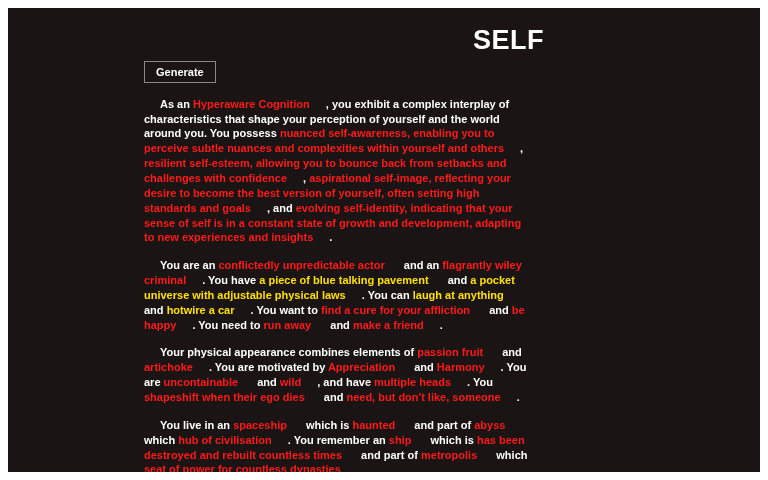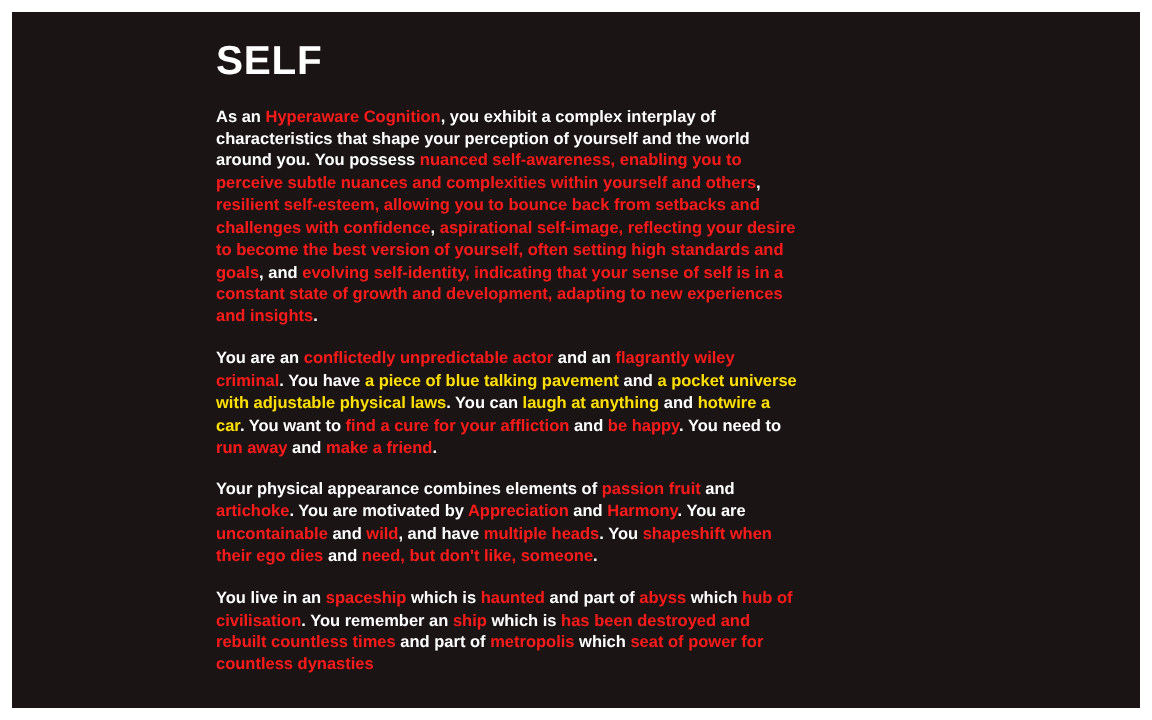--- a/index.html
+++ b/index.html
@@ -26,22 +26,23 @@
     position: absolute;
     left: 136px;
     top: 18px;
     width: 400px;
   }
   .title {
     color: #ffffff;
     font-size: 27px;
     font-weight: bold;
     letter-spacing: 0.5px;
-    margin: 0 0 15px 0;
+    margin: 0 0 5px 0;
     line-height: 1.1;
+    text-align: right;
   }
   .subtitle {
     color: #ffffff;
     font-size: 12.5px;
     font-weight: bold;
     letter-spacing: 0.2px;
     margin: 0 0 10px 0;
     line-height: 1.2;
   }
   .generate-btn {
@@ -60,28 +61,29 @@
   .para {
     font-size: 11px;
     font-weight: bold;
     line-height: 1.35;
     color: #ffffff;
     margin: 0 0 13px 0;
     width: 390px;
   }
   .para .r { color: #ff1a1a; margin-top: 22px; }
   .para .y { color: #ffe000; }
-  .para .w { color: #ffffff; }
+  .para .w { color: #ffffff; margin-left: 16px; }
 </style>
 </head>
 <body>
 
 <div class="page">
   <div class="content">
     <h1 class="title">SELF</h1>
+    <button class="generate-btn">Generate</button>
     <div id="paragraphs">
         <div class="para"><span class="w">As an </span><span class="r">Hyperaware Cognition</span><span class="w">, you exhibit a complex interplay of characteristics that shape your perception of yourself and the world around you. You possess </span><span class="r">nuanced self-awareness, enabling you to perceive subtle nuances and complexities within yourself and others</span><span class="w">, </span><span class="r">resilient self-esteem, allowing you to bounce back from setbacks and challenges with confidence</span><span class="w">, </span><span class="r">aspirational self-image, reflecting your desire to become the best version of yourself, often setting high standards and goals</span><span class="w">, and </span><span class="r">evolving self-identity, indicating that your sense of self is in a constant state of growth and development, adapting to new experiences and insights</span><span class="w">.</span></div>
         <div class="para"><span class="w">You are an </span><span class="r">conflictedly unpredictable actor</span><span class="w"> and an </span><span class="r">flagrantly wiley criminal</span><span class="w">. You have </span><span class="y">a piece of blue talking pavement</span><span class="w"> and </span><span class="y">a pocket universe with adjustable physical laws</span><span class="w">. You can </span><span class="y">laugh at anything</span><span class="w"> and </span><span class="y">hotwire a car</span><span class="w">. You want to </span><span class="r">find a cure for your affliction</span><span class="w"> and </span><span class="r">be happy</span><span class="w">. You need to </span><span class="r">run away</span><span class="w"> and </span><span class="r">make a friend</span><span class="w">.</span></div>
         <div class="para"><span class="w">Your physical appearance combines elements of </span><span class="r">passion fruit</span><span class="w"> and </span><span class="r">artichoke</span><span class="w">. You are motivated by </span><span class="r">Appreciation</span><span class="w"> and </span><span class="r">Harmony</span><span class="w">. You are </span><span class="r">uncontainable</span><span class="w"> and </span><span class="r">wild</span><span class="w">, and have </span><span class="r">multiple heads</span><span class="w">. You </span><span class="r">shapeshift when their ego dies</span><span class="w"> and </span><span class="r">need, but don't like, someone</span><span class="w">.</span></div>
         <div class="para"><span class="w">You live in an </span><span class="r">spaceship</span><span class="w"> which is </span><span class="r">haunted</span><span class="w"> and part of </span><span class="r">abyss</span><span class="w"> which </span><span class="r">hub of civilisation</span><span class="w">. You remember an </span><span class="r">ship</span><span class="w"> which is </span><span class="r">has been destroyed and rebuilt countless times</span><span class="w"> and part of </span><span class="r">metropolis</span><span class="w"> which </span><span class="r">seat of power for countless dynasties</span></div>
       </div>
   </div>
 </div>
 
 </body></html>

